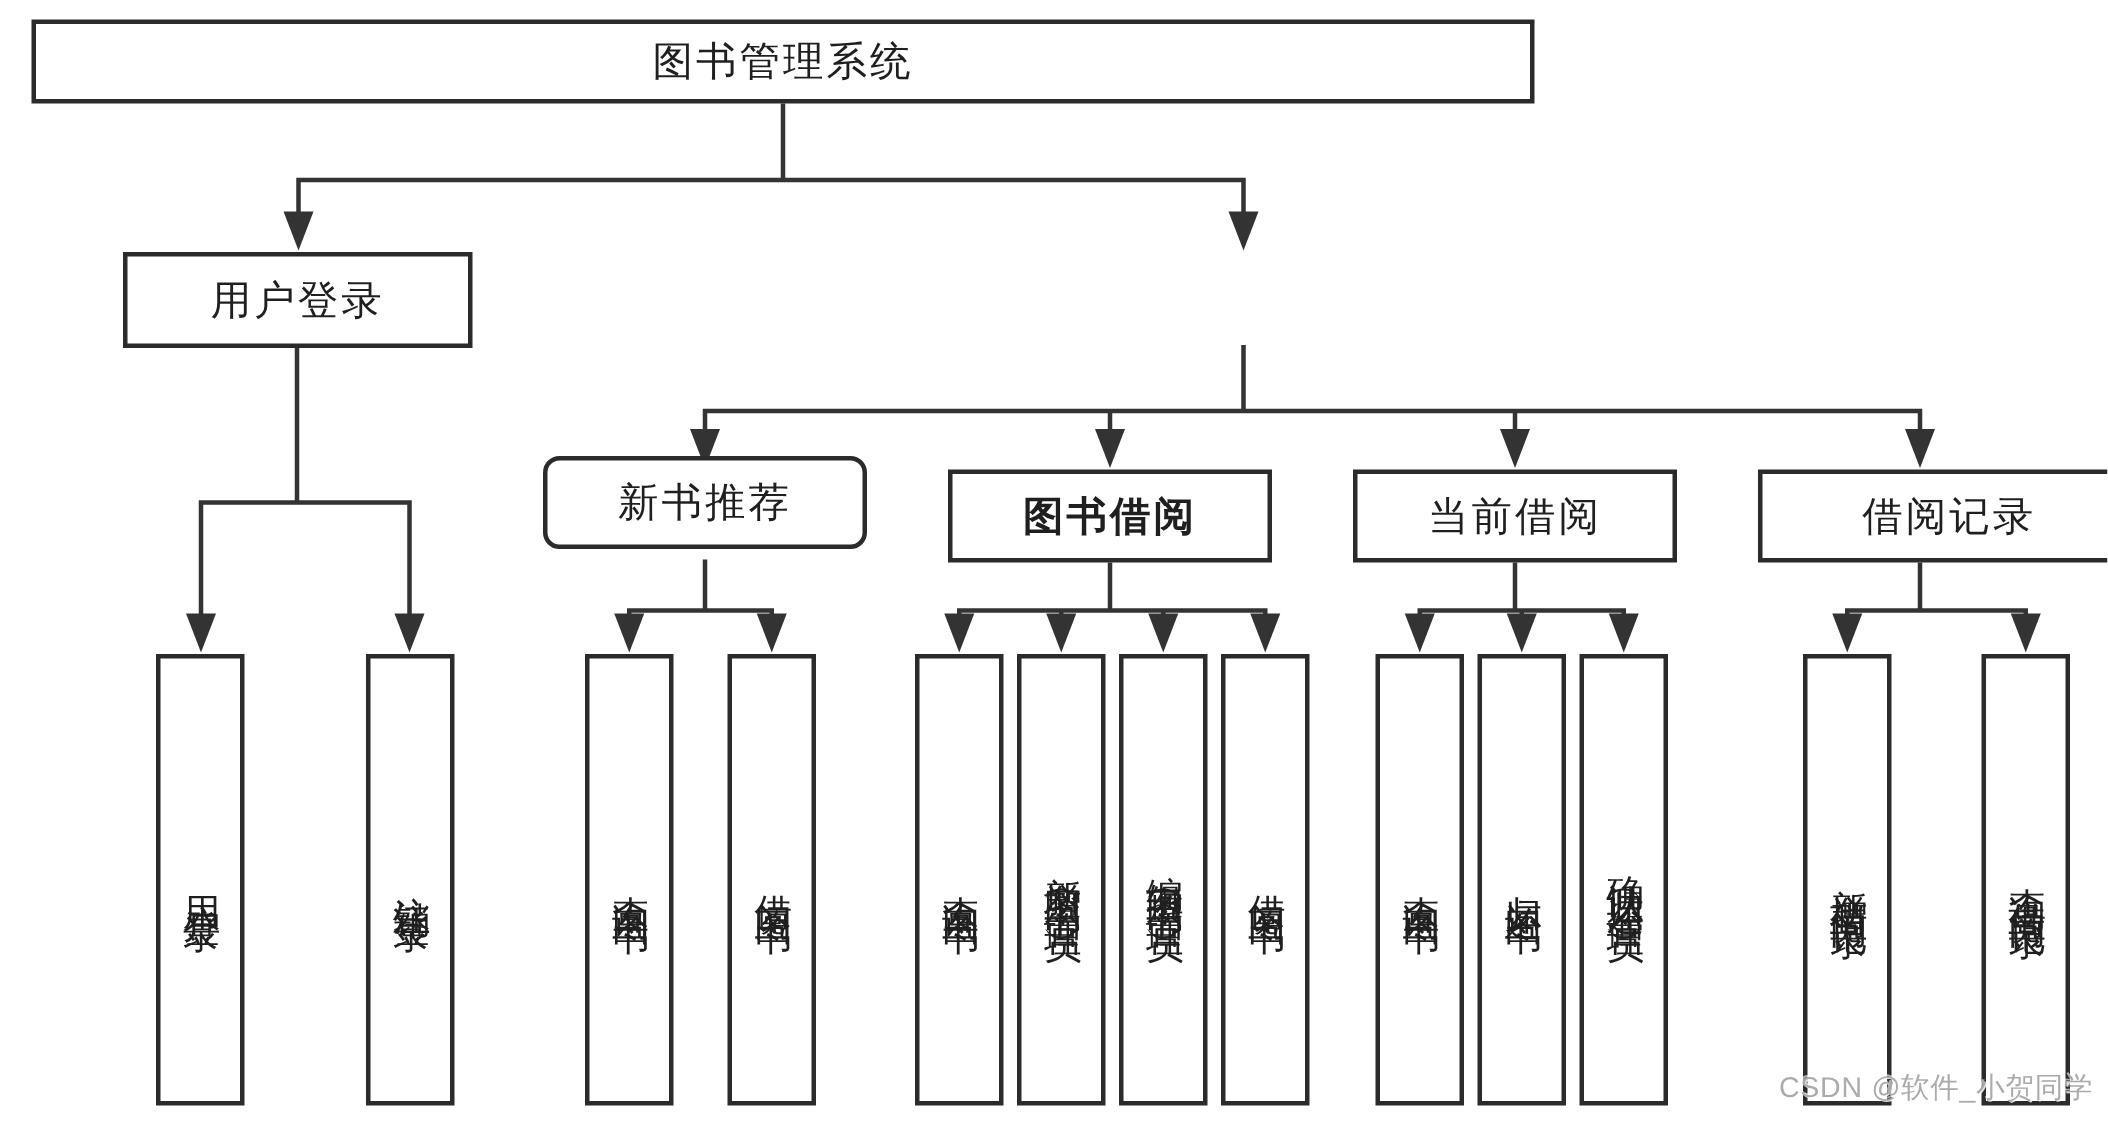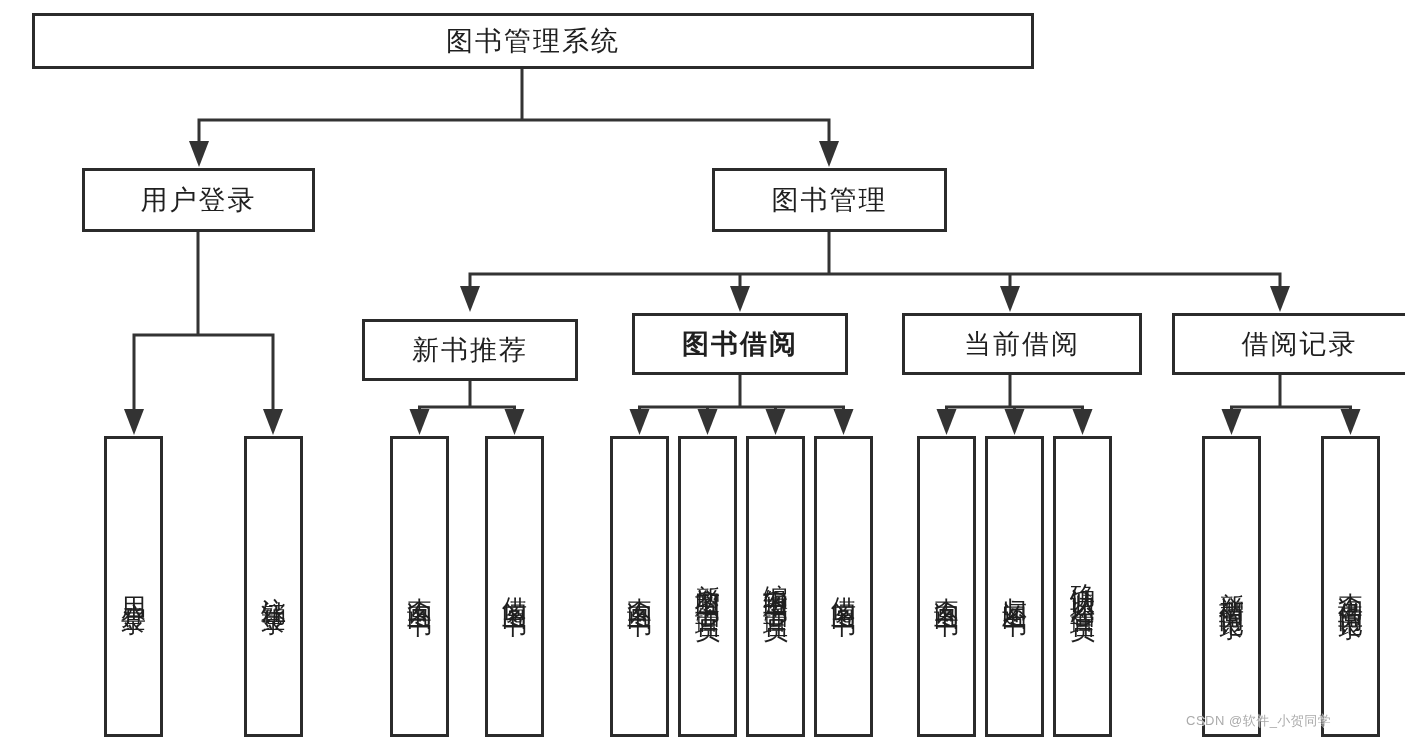--- a/index.html
+++ b/index.html
@@ -46,21 +46,21 @@
   .vbox span {
     writing-mode: vertical-rl;
     text-orientation: mixed;
     letter-spacing: 5px;
     line-height: 1;
   }
   .watermark {
     position: absolute;
     left: 1186px;
     top: 712px;
-    font-size: 13px;
+    font-size: 19px;
     letter-spacing: 0.5px;
     color: #ababab;
     white-space: nowrap;
     text-shadow: 1px 1px 0 rgba(255,255,255,0.85), -1px -1px 0 rgba(255,255,255,0.6);
     z-index: 5;
   }
 </style>
 </head>
 <body>
 
@@ -99,38 +99,35 @@
       <polygon points="765.5,409 785.5,409 775.5,435"></polygon>
       <polygon points="833.5,409 853.5,409 843.5,435"></polygon>
       <polygon points="936.5,409 956.5,409 946.5,435"></polygon>
       <polygon points="1004.5,409 1024.5,409 1014.5,435"></polygon>
       <polygon points="1072.5,409 1092.5,409 1082.5,435"></polygon>
       <polygon points="1221.5,409 1241.5,409 1231.5,435"></polygon>
       <polygon points="1340.5,409 1360.5,409 1350.5,435"></polygon>
     </g>
   </svg>
 
-  <div class="node hbox" style="left:21px; top:13px; width:1002px; height:56px;margin-left:11px;">
+  <div class="node hbox" style="left:21px; top:13px; width:1002px; height:56px;">
     <span>图书管理系统</span>
   </div>
 
   <div class="node hbox" style="left:82px; top:168px; width:233px; height:64px;">
     <span>用户登录</span>
   </div>
-  <div class="node hbox" style="left:712px; top:168px; width:235px; height:64px;">
-    <span>图书管理</span>
-  </div>
 
-  <div class="node hbox" style="left:362px; top:319px; width:216px; height:62px;">
+  <div class="node hbox" style="left:362px; top:304px; width:216px; height:62px;border-radius:11px;">
     <span>新书推荐</span>
   </div>
   <div class="node hbox" style="left:632px; top:313px; width:216px; height:62px;font-weight:bold;">
     <span>图书借阅</span>
   </div>
-  <div class="node hbox" style="left:902px; top:313px; width:240px; height:62px;">
+  <div class="node hbox" style="left:902px; top:313px; width:216px; height:62px;">
     <span>当前借阅</span>
   </div>
   <div class="node hbox" style="left:1172px; top:313px; width:255px; height:62px;">
     <span>借阅记录</span>
   </div>
 
   <div class="node vbox" style="left:104px;">
     <span>用户登录</span>
   </div>
   <div class="node vbox" style="left:244px;">

